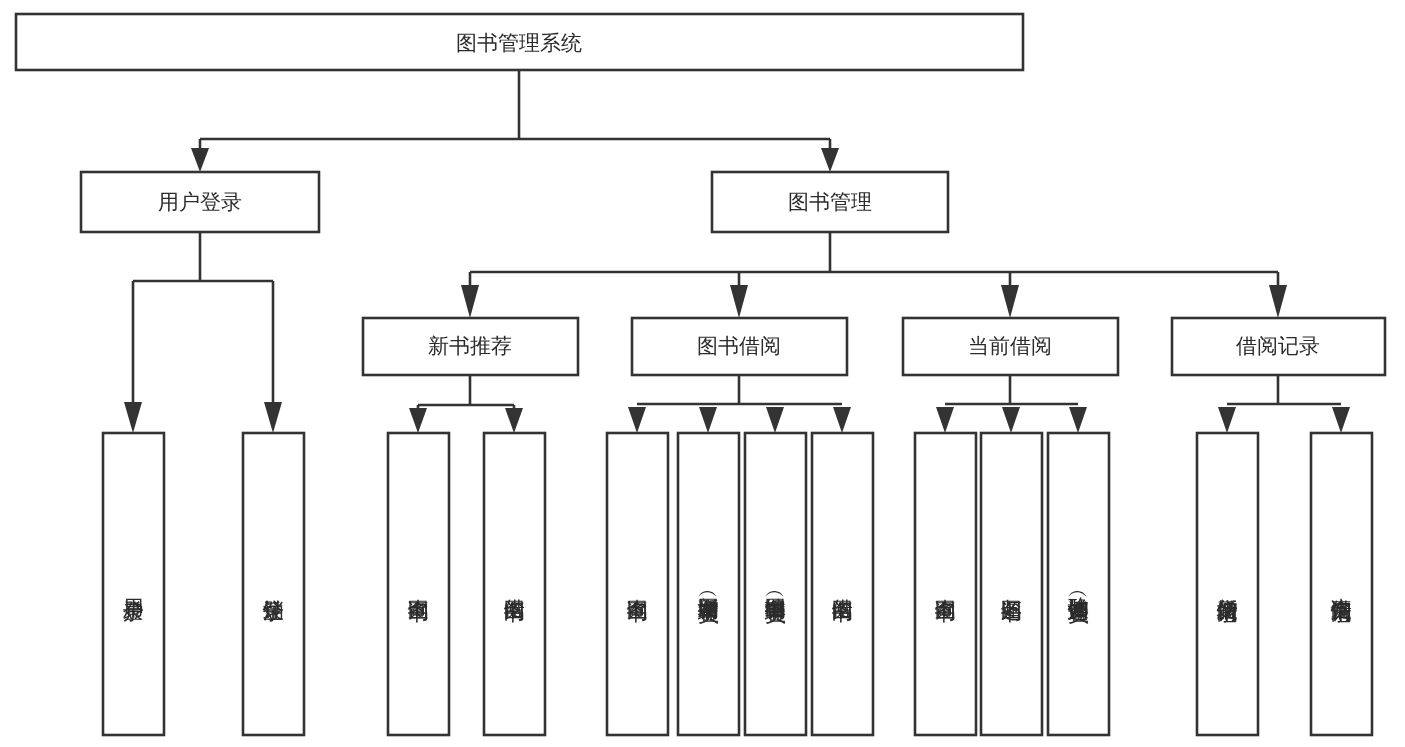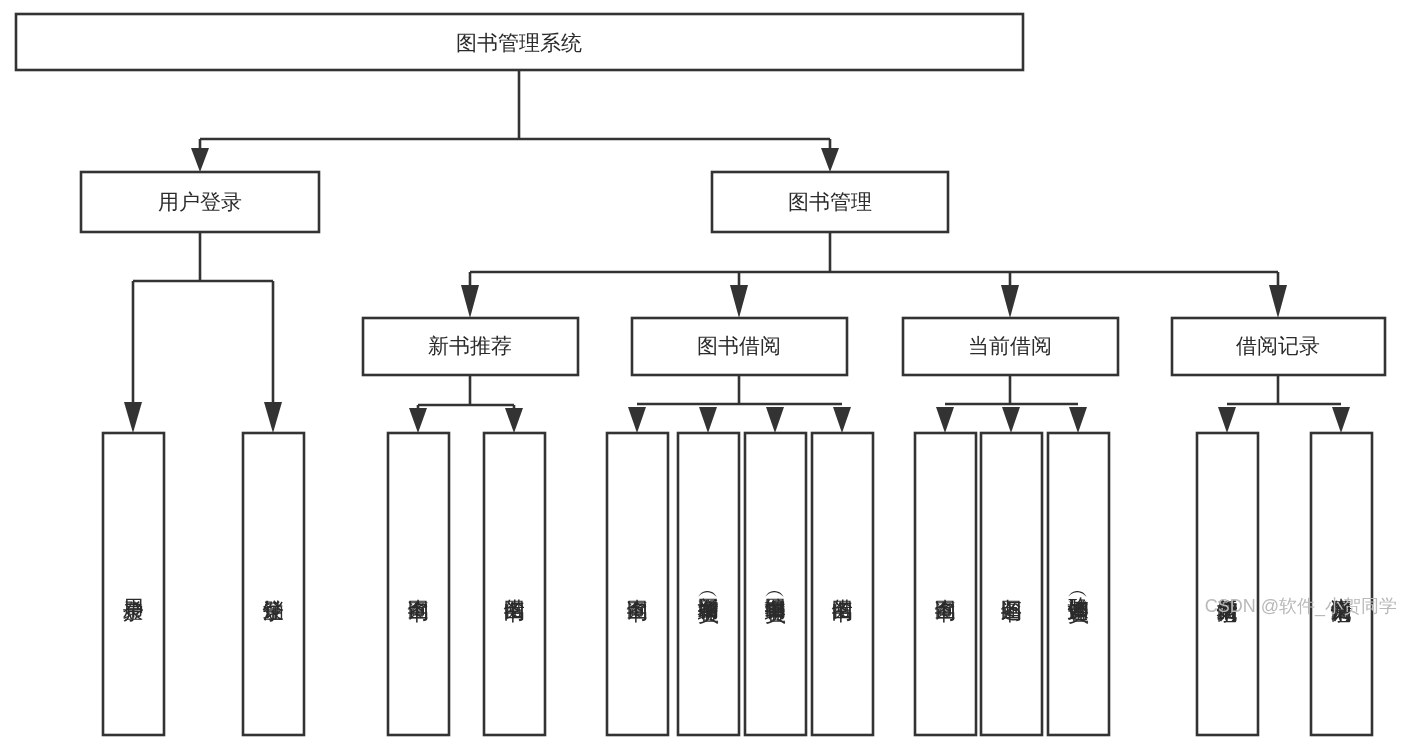--- a/index.html
+++ b/index.html
@@ -179,14 +179,13 @@
   <div class="vlabel" style="left:607px; top:433px; width:61px; height:302px;">查询图书</div>
   <div class="vlabel" style="left:678px; top:433px; width:61px; height:302px;">新增图书（管理员）</div>
   <div class="vlabel" style="left:745px; top:433px; width:61px; height:302px;">编辑图书（管理员）</div>
   <div class="vlabel" style="left:812px; top:433px; width:61px; height:302px;">借阅图书</div>
   <div class="vlabel" style="left:915px; top:433px; width:61px; height:302px;">查询图书</div>
   <div class="vlabel" style="left:981px; top:433px; width:61px; height:302px;">归还图书</div>
   <div class="vlabel" style="left:1048px; top:433px; width:61px; height:302px;">确认归还（管理员）</div>
   <div class="vlabel" style="left:1197px; top:433px; width:61px; height:302px;">新增借阅记录</div>
   <div class="vlabel" style="left:1311px; top:433px; width:61px; height:302px;">查询借阅记录</div>
 
-  <div class="watermark">CSDN @软件_小贺同学</div>
 </div>
 
 </body></html>

